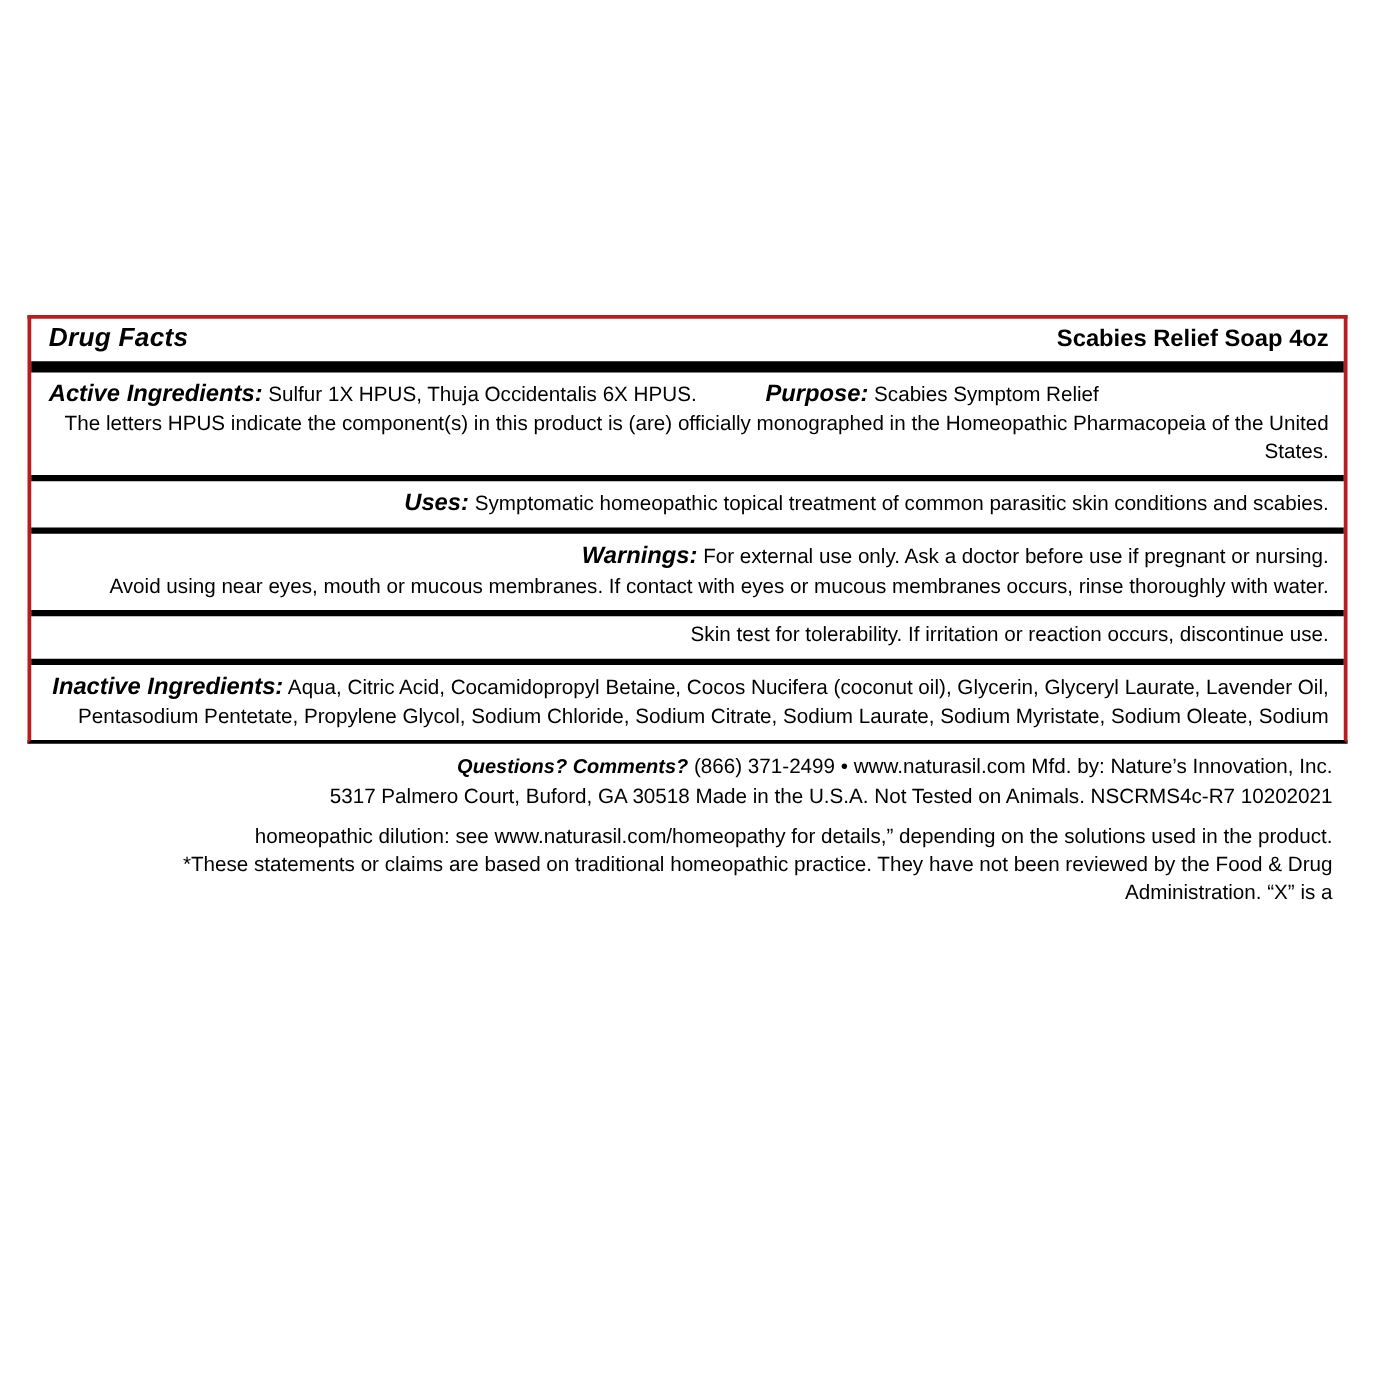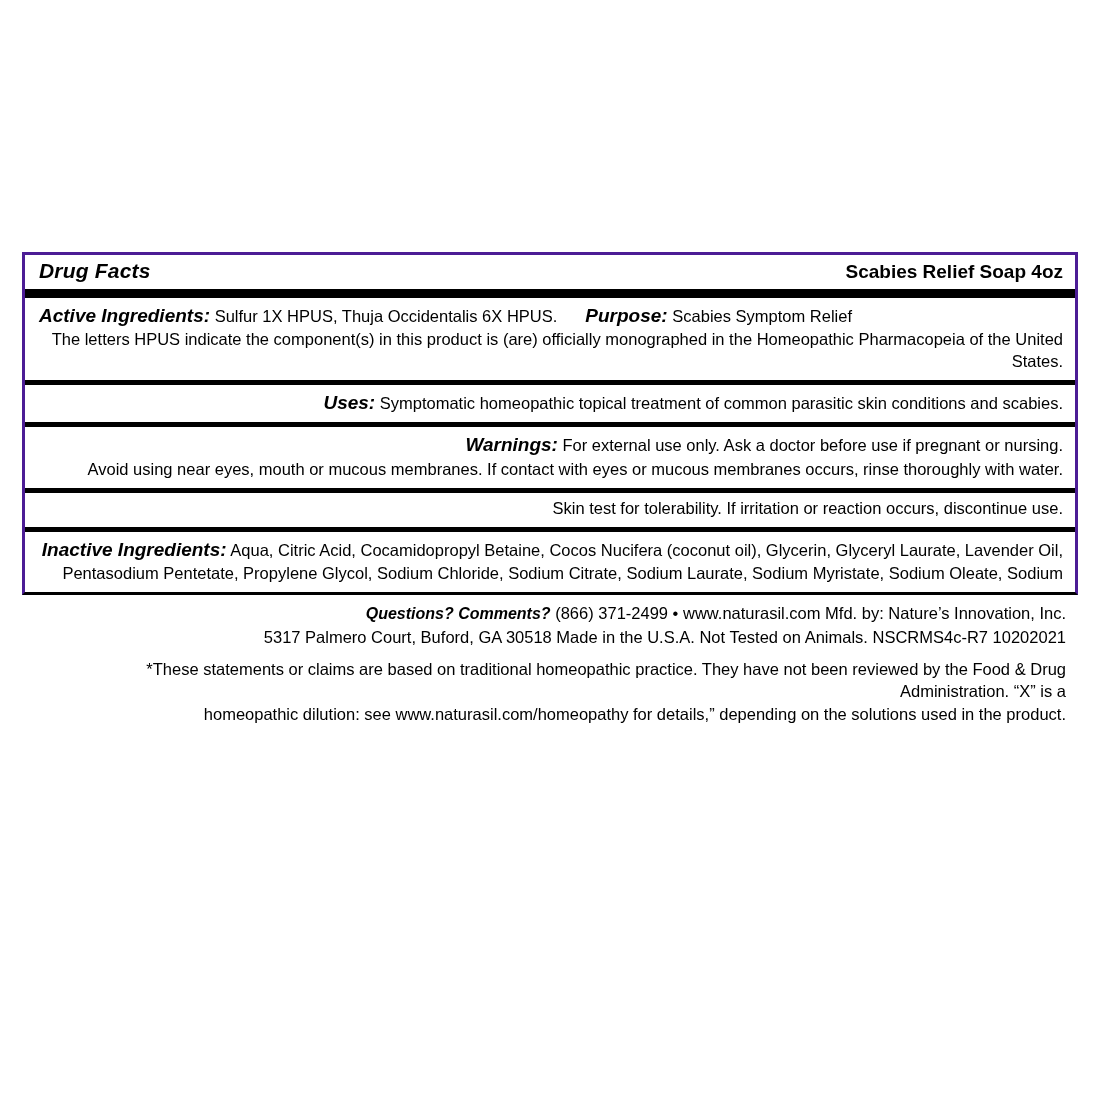--- a/index.html
+++ b/index.html
@@ -61,21 +61,21 @@
   }
   .body-txt {
     font-size: 16.5px;
   }
 
   .activeline {
     display: flex;
     align-items: baseline;
   }
   .activeline .left { white-space: nowrap; }
-  .activeline .right { margin-left: 28px; white-space: nowrap; }
+  .activeline .right { margin-left: 55px; white-space: nowrap; }
 
   .footer {
     padding: 7px 12px 4px 14px;
   }
   .q-label {
     font-weight: bold;
     font-style: italic;
     font-size: 16px;
   }
   .footer .line { font-size: 16.5px; line-height: 1.36; }
@@ -84,21 +84,21 @@
     font-size: 15.5px;
     line-height: 1.38;
   }
   .outer-wrap {
     position: absolute;
     left: 22px;
     top: 252px;
     width: 1056px;
   }
   .boxed {
-    border: 3px solid #4c1d95;
+    border: 3px solid #b91c1c;
     border-bottom: 3px solid #000000;
     box-sizing: border-box;
   }
 </style>
 </head>
 <body>
 
 <div class="outer-wrap">
 
   <div class="boxed">
@@ -174,20 +174,20 @@
       <span class="q-label">Questions? Comments?</span>
       <span class="body-txt">(866) 371-2499 • www.naturasil.com  Mfd. by: Nature’s Innovation, Inc.</span>
     </div>
     <div class="line">
       <span class="body-txt">5317 Palmero Court, Buford, GA 30518  Made in the U.S.A.  Not Tested on Animals.  NSCRMS4c-R7 10202021</span>
     </div>
   </div>
 
   <div class="disclaimer">
     <div class="line">
-      <span>*These statements or claims are based on traditional homeopathic practice. They have not been reviewed by the Food &amp; Drug Administration. “X” is a</span>
+      <span>homeopathic dilution: see www.naturasil.com/homeopathy for details,” depending on the solutions used in the product.</span>
     </div>
     <div class="line">
-      <span>homeopathic dilution: see www.naturasil.com/homeopathy for details,” depending on the solutions used in the product.</span>
+      <span>*These statements or claims are based on traditional homeopathic practice. They have not been reviewed by the Food &amp; Drug Administration. “X” is a</span>
     </div>
   </div>
 
 </div>
 
 </body></html>

